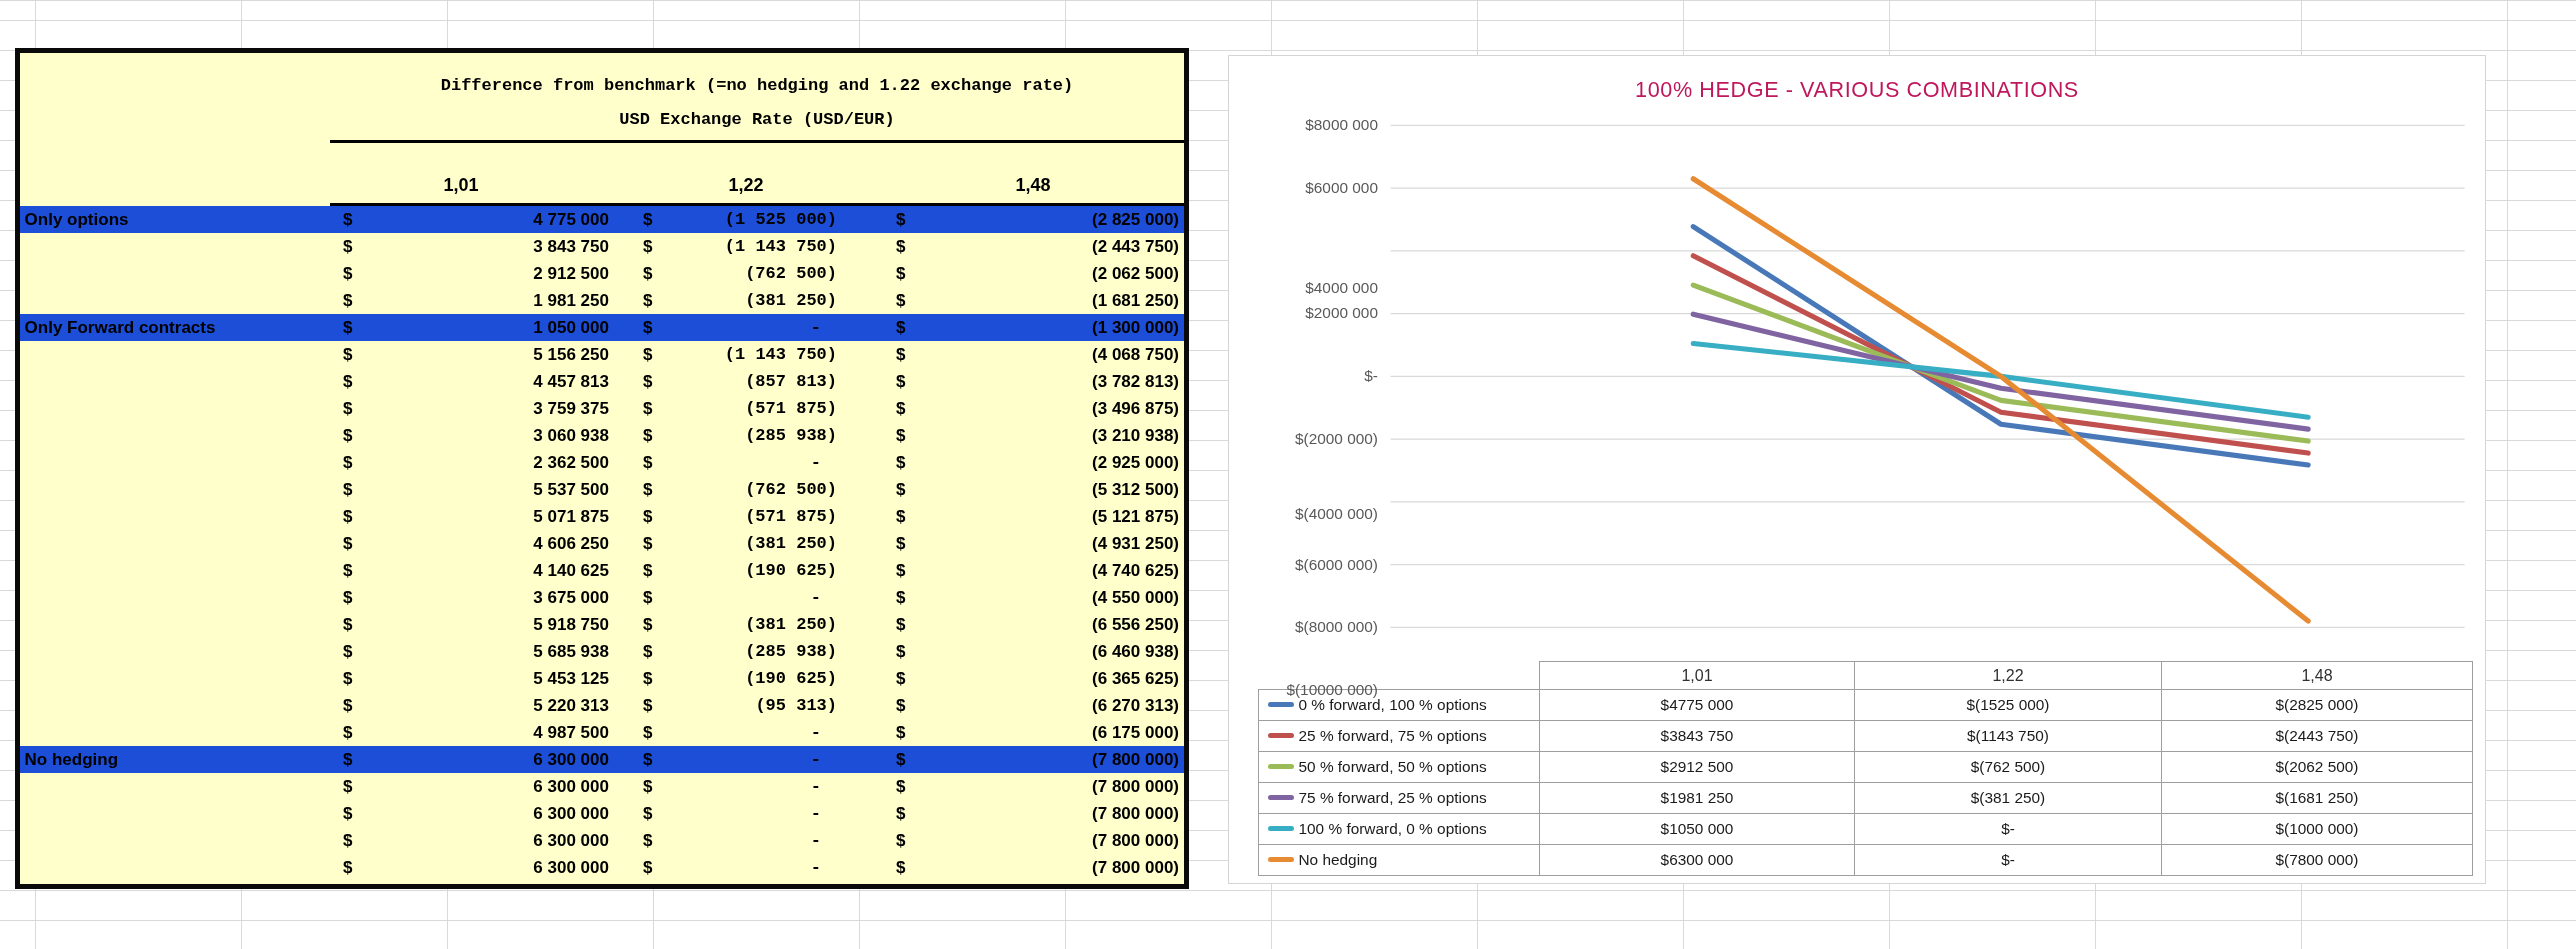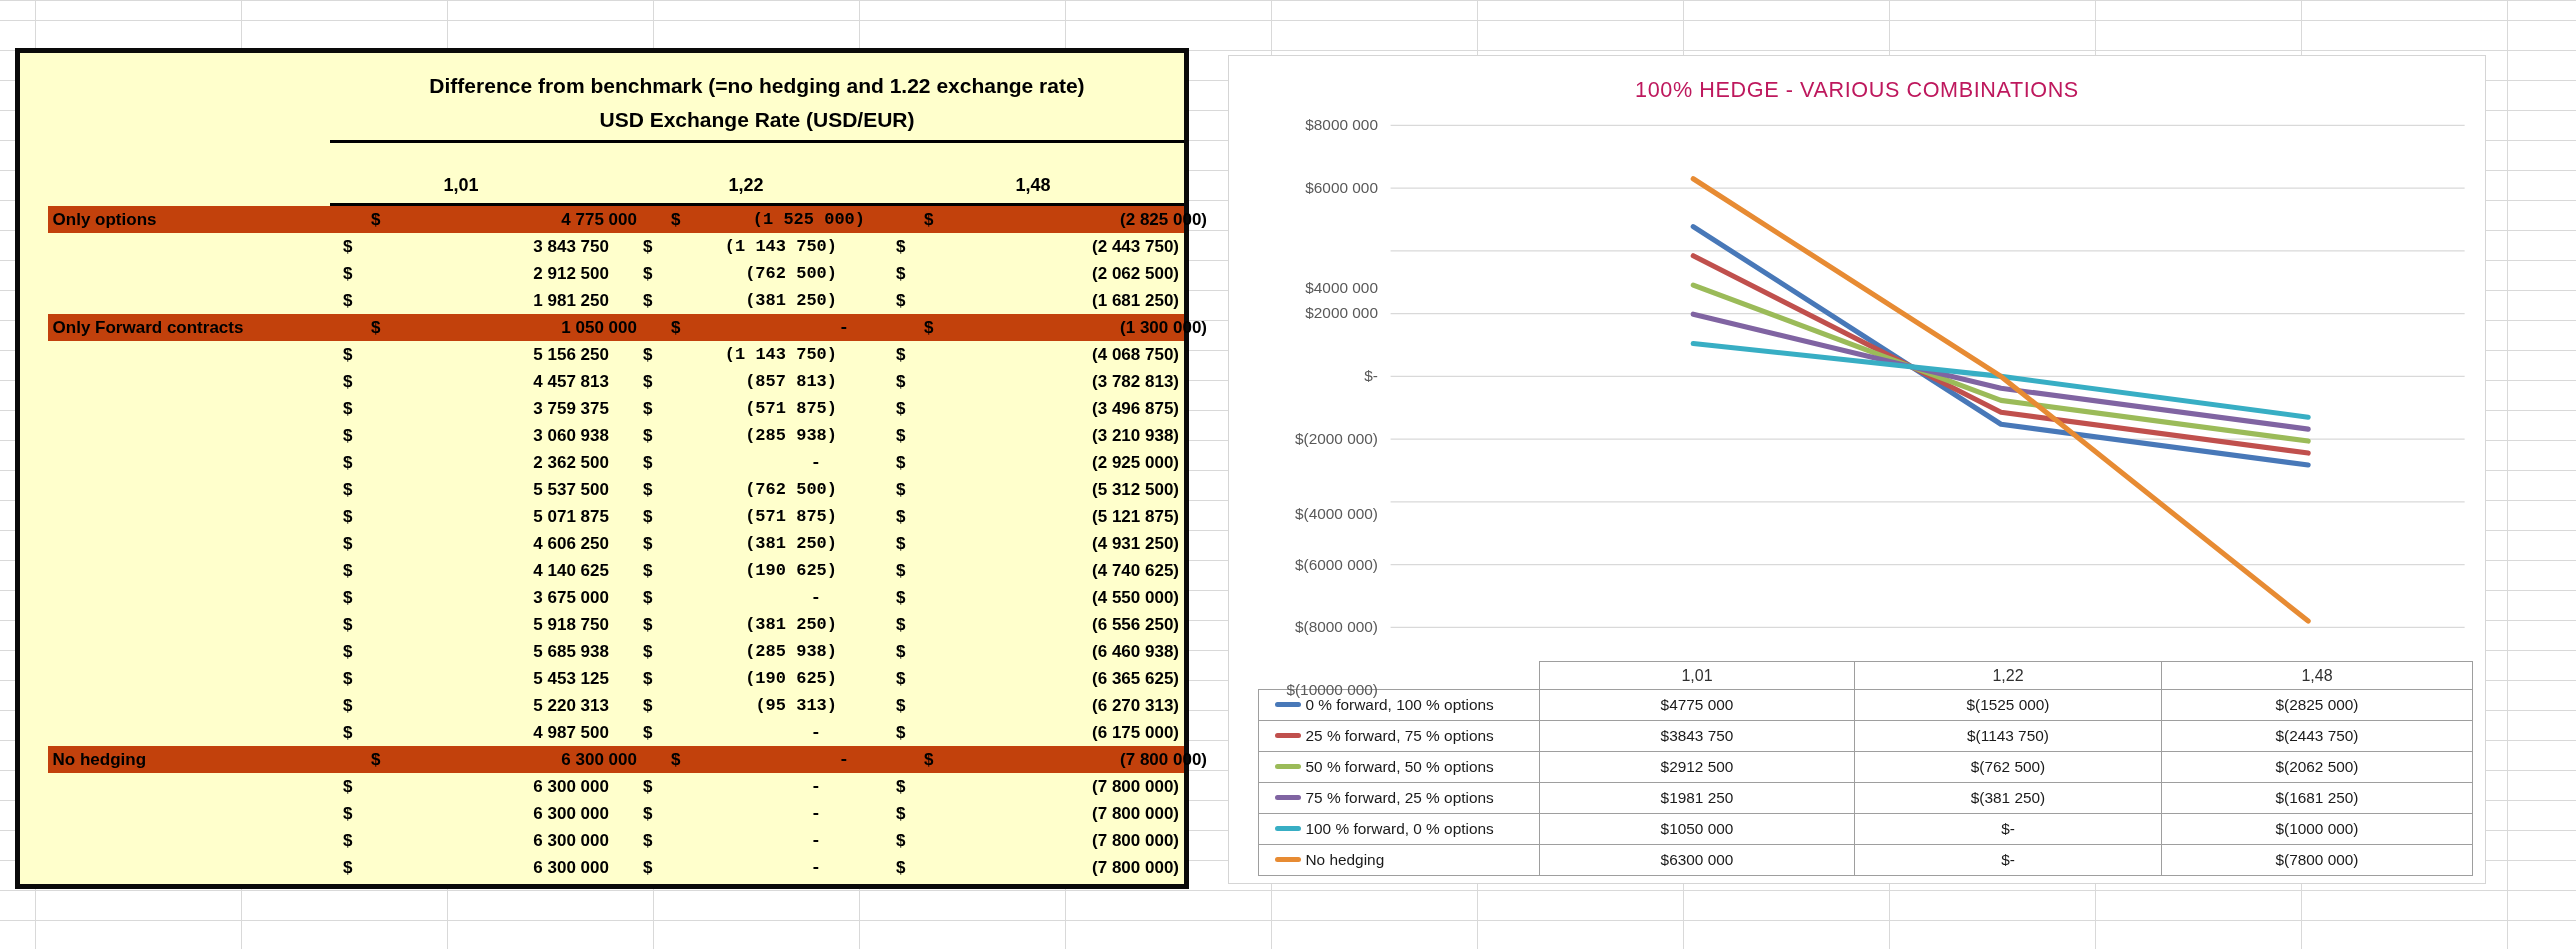--- a/index.html
+++ b/index.html
@@ -10,30 +10,30 @@
       repeating-linear-gradient(to right, #D9D9D9 0 1.1px, transparent 1.1px 206px),
       repeating-linear-gradient(to bottom, #D9D9D9 0 1.1px, transparent 1.1px 30px);
     background-position:35px 0px, 0px 20px;
   }
   
   .xltable{
     position:absolute;left:15px;top:48px;width:1174px;height:841px;
     box-sizing:border-box;border:5.7px solid #0a0a0a;background:#FFFFCC;
     font-weight:700;color:#000;
   }
-  .tbl-title{position:absolute;left:310px;right:0;text-align:center;font-size:21px;line-height:20.5px;}
+  .tbl-title{position:absolute;left:310px;right:0;text-align:center;font-size:17px;line-height:20.5px;font-family:Liberation Mono, monospace;}
   .t1{top:23px;}
   .t2{top:57px;}
   .rule{position:absolute;left:310px;right:0;background:#000;}
   .rule1{top:87px;height:3.4px;}
   .rule2{top:150px;height:2.8px;}
   .colhead{position:absolute;top:121px;transform:translateX(-50%);font-size:18px;line-height:23px;}
   #xlrows{position:absolute;left:0;top:153px;right:0;}
   .xlrow{position:relative;height:27px;line-height:27px;font-size:17px;}
-  .xlrow.hl{background:#c2410c;margin-left:28px;}
+  .xlrow.hl{background:#1d4ed8;}
   .lab{position:absolute;left:4.6px;white-space:nowrap;}
   .dol{position:absolute;}
   .d1{left:323px;} .d2{left:623px;} .d3{left:876px;}
   .val{position:absolute;text-align:right;box-sizing:border-box;white-space:nowrap;}
   .v1{left:376px;width:213px;} .v2{left:643px;width:174px;font-family:Liberation Mono, monospace;} .v3{left:905px;width:254px;}
   .val.dash{padding-right:16px;}
   
   .chart{
     position:absolute;left:1228px;top:55px;width:1258px;height:829px;
     box-sizing:border-box;border:1.1px solid #D5D5D5;background:#ffffff;
@@ -49,21 +49,21 @@
     position:absolute;left:28.5px;top:605px;width:1207px;z-index:2;
     border-collapse:collapse;table-layout:fixed;background:transparent;
     font-size:15.4px;color:#1a1a1a;
   }
   #dtable th,#dtable td{border:1.1px solid #9E9E9E;background:#ffffff;overflow:hidden;white-space:nowrap;}
   #dtable thead tr{height:28px;}
   #dtable tbody tr{height:31px;}
   #dtable th{font-weight:400;color:#303030;font-size:16px;text-align:center;}
   #dtable th.blank{border:none;background:transparent;}
   #dtable td.cval{text-align:center;margin-top:12px;}
-  #dtable td.cname{text-align:left;padding-left:13px;}
+  #dtable td.cname{text-align:left;padding-left:6px;}
   .sw{display:inline-block;width:26px;height:5.1px;border-radius:2.8px;vertical-align:middle;margin:0 4.6px 2.8px 3.4px;}
   .c0{width:279px;} .c1{width:312px;} .c2{width:304px;} .c3{width:308px;}
 </style>
 </head>
 <body>
 
 <div id="app">
 
   <div class="xltable">
     <div class="tbl-title t1">Difference from benchmark (=no hedging and 1.22 exchange rate)</div>

